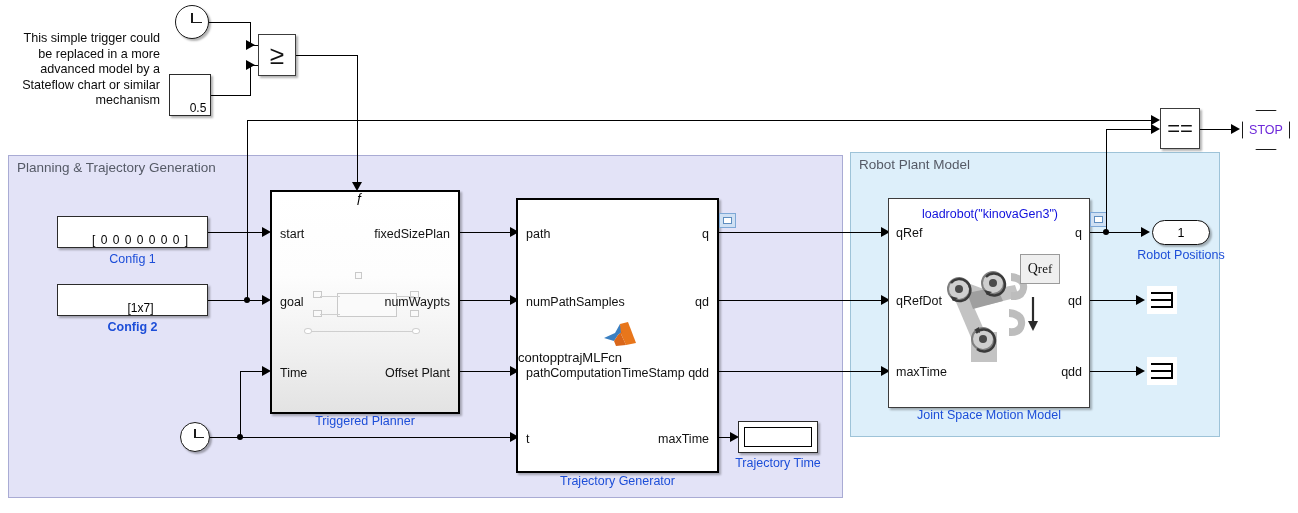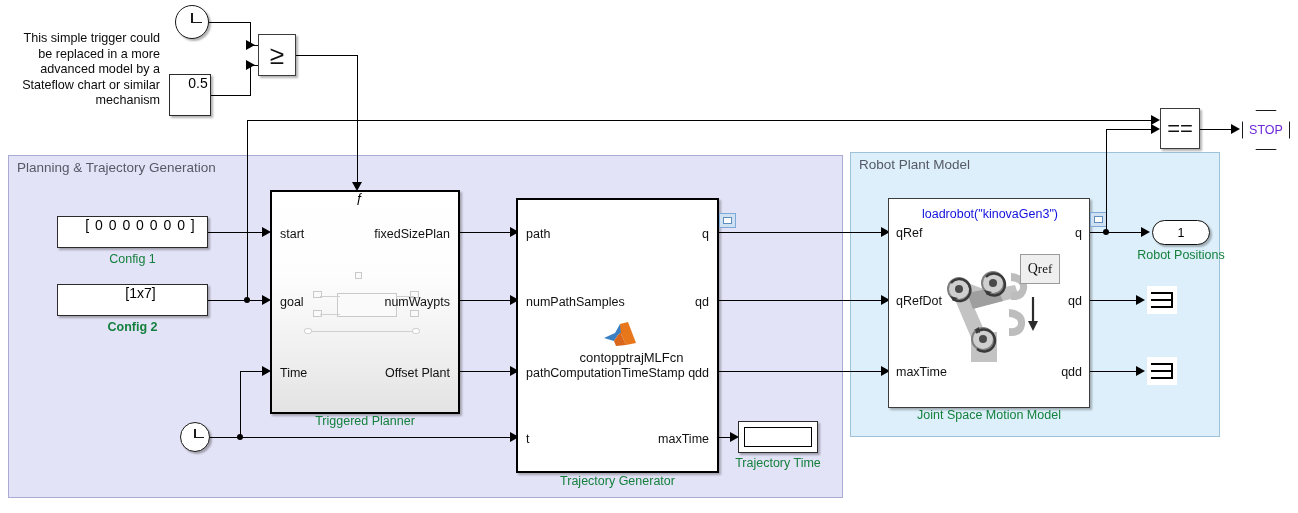--- a/index.html
+++ b/index.html
@@ -25,21 +25,21 @@
 
   
   .blk{
     position:absolute;box-sizing:border-box;
     background:#fff;border:1px solid #3c3c3c;
     box-shadow:2px 2px 2px rgba(0,0,0,0.28);
   }
   .blk.thick{border:2px solid #000;}
   .blk-label{
     position:absolute;text-align:center;font-size:12.5px;
-    color:#15803d;white-space:nowrap;
+    color:#1d4ed8;white-space:nowrap;
   }
 
   
   .grad{background:linear-gradient(180deg,#ffffff 0%,#fdfdfd 38%,#f0f0f0 72%,#e3e3e3 100%);}
 
   
   .pin{position:absolute;font-size:12.5px;color:#111;white-space:nowrap;}
   .pin.r{text-align:right;}
 
   
@@ -94,23 +94,23 @@
   .op{
     position:absolute;background:#fff;border:1.6px solid #3c3c3c;
     display:flex;align-items:center;justify-content:center;
     font-size:26px;color:#111;box-sizing:border-box;
     box-shadow:2px 2px 2px rgba(0,0,0,.3);
   }
 
   
   .konst{
     position:absolute;background:#fff;border:1.6px solid #2b2b2b;
-    display:flex;align-items:flex-start;justify-content:center;
+    display:flex;align-items:flex-end;justify-content:center;
     box-sizing:border-box;box-shadow:2px 2px 2px rgba(0,0,0,.3);
-    font-size:14px;
+    font-size:12px;
     padding-left:16px;
   }
 
   
   .disp{
     position:absolute;background:#fff;border:1.6px solid #2b2b2b;
     box-sizing:border-box;box-shadow:2px 2px 2px rgba(0,0,0,.3);
   }
   .disp i{position:absolute;border:1.4px solid #000;background:#fff;}
 
@@ -124,21 +124,21 @@
     background:#fff;border:1px solid #5f8ec0;box-sizing:border-box;
   }
 
   
   .bluetext{position:absolute;font-size:12.5px;color:#1111dd;white-space:nowrap;}
 
   
   .trig{position:absolute;font-size:13px;color:#000;}
 
   
-  .fcnname{position:absolute;font-size:13px;color:#111;white-space:nowrap;text-align:center;padding-left:12px;}
+  .fcnname{position:absolute;font-size:13px;color:#111;white-space:nowrap;}
 
   
   .fm{position:absolute;box-sizing:border-box;border:1px solid #c9c9c9;background:#fafafa;}
   .fmline{position:absolute;height:0;border-top:1px solid #cfcfcf;}
   .fmdot{position:absolute;border:1px solid #cfcfcf;border-radius:50%;background:#fff;box-sizing:border-box;}
 
   
   .qref{
     position:absolute;background:#efefef;border:1px solid #9a9a9a;
     box-sizing:border-box;display:flex;align-items:center;justify-content:center;

